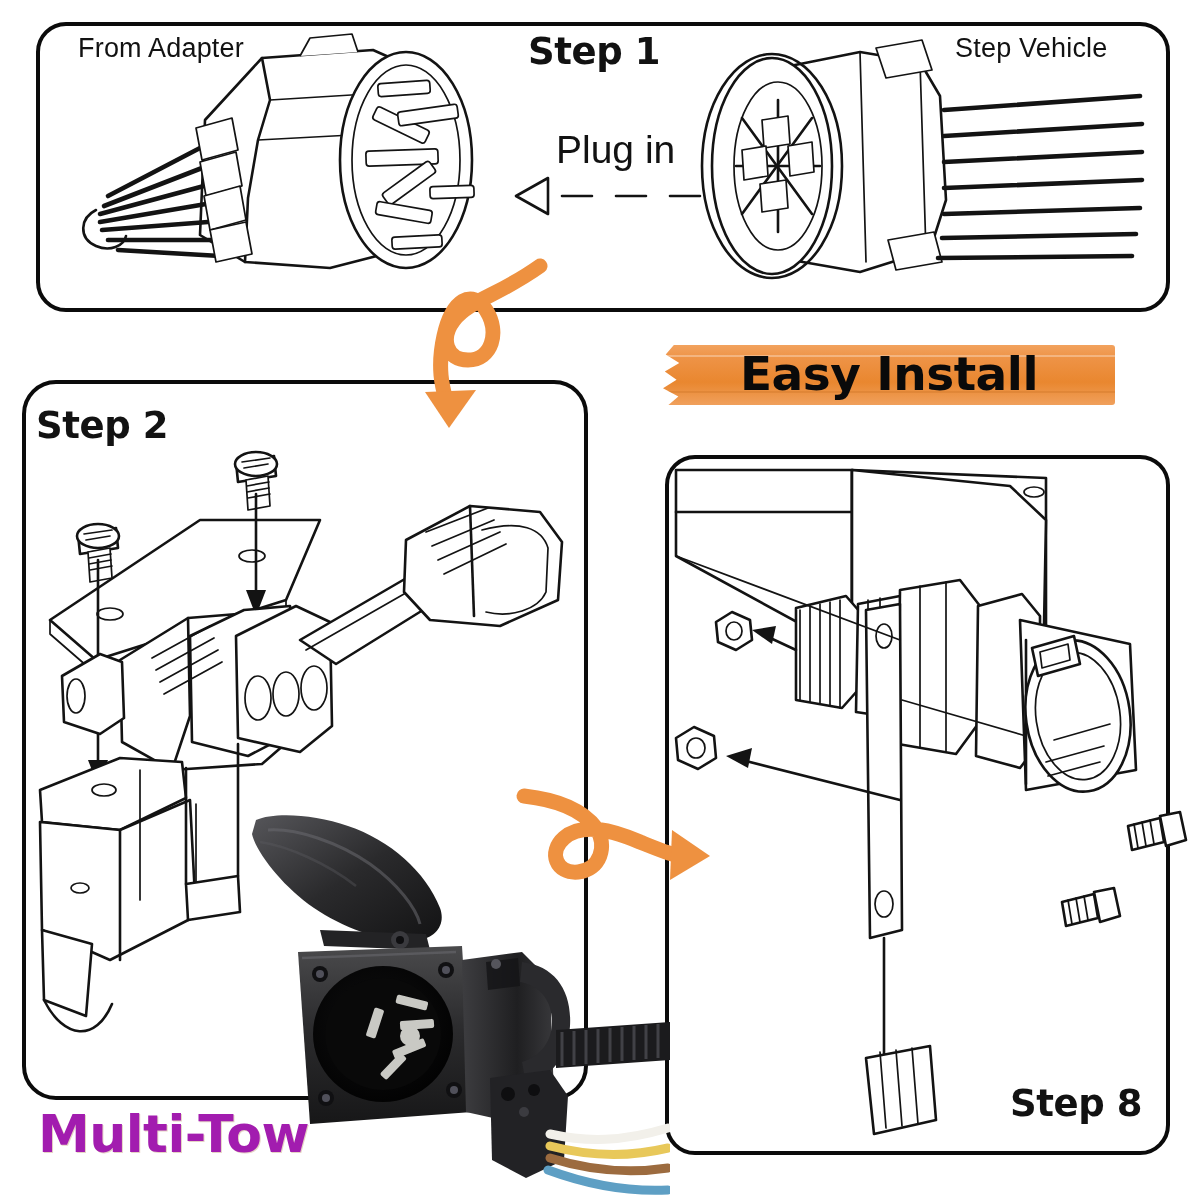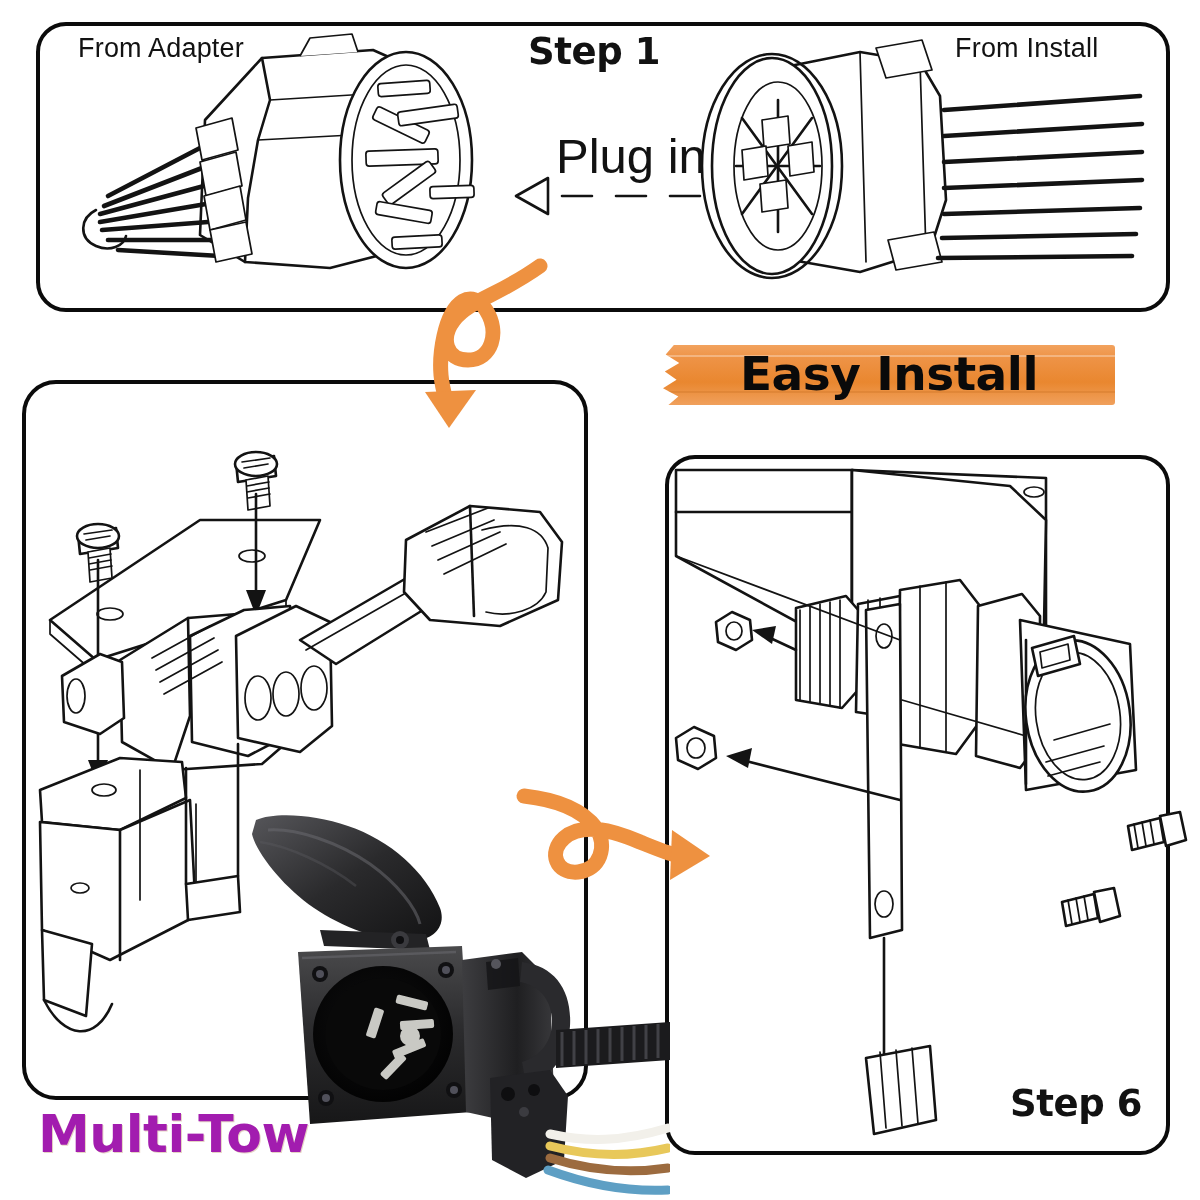--- a/index.html
+++ b/index.html
@@ -20,21 +20,21 @@
   #panel-step2{left:22px;top:380px;width:566px;height:720px;border-radius:34px;}
   #panel-step3{left:665px;top:455px;width:505px;height:700px;border-radius:30px;}
 
   
   .lbl{position:absolute;color:#121212;white-space:nowrap;}
   .caption{font-size:27px;font-weight:400;letter-spacing:.2px;}
   .stepnum{
     font-size:37px;font-weight:700;letter-spacing:-.4px;
     font-family:"DejaVu Sans","Liberation Sans",sans-serif;
   }
-  .plugin{font-size:49px;font-weight:400;}
+  .plugin{font-size:39px;font-weight:400;}
 
   #lbl-from-adapter{left:78px;top:33px;}
   #lbl-from-vehicle{left:955px;top:33px;}
   #lbl-step1{left:528px;top:30px;}
   #lbl-step2{left:36px;top:404px;}
   #lbl-step3{left:1010px;top:1082px;}
   #lbl-plug-in{left:556px;top:128px;}
 
   
   #easy-install{
@@ -408,24 +408,25 @@
 
     <g fill="none" stroke-width="9" stroke-linecap="round">
       <path d="M300,322 C336,330 372,330 418,316" stroke="#F2F0EA"></path>
       <path d="M300,334 C338,344 376,346 418,336" stroke="#E8C85A"></path>
       <path d="M300,346 C338,358 378,362 418,356" stroke="#9C6B3F"></path>
       <path d="M298,358 C336,372 378,380 418,378" stroke="#5E9FC4"></path>
     </g>
   </svg>
 
   <div class="lbl caption" id="lbl-from-adapter">From Adapter</div>
-  <div class="lbl caption" id="lbl-from-vehicle">From Install</div>
+  <div class="lbl caption" id="lbl-from-vehicle">Step Vehicle</div>
   <div class="lbl stepnum" id="lbl-step1">Step 1</div>
   <div class="lbl plugin" id="lbl-plug-in">Plug in</div>
-  <div class="lbl stepnum" id="lbl-step3">Step 6</div>
+  <div class="lbl stepnum" id="lbl-step2">Step 2</div>
+  <div class="lbl stepnum" id="lbl-step3">Step 8</div>
 
   <div id="easy-install">
     <div class="band"></div>
     <div class="txt">Easy Install</div>
   </div>
 
   <div id="multi-tow">Multi-Tow</div>
 
 </div>
 

